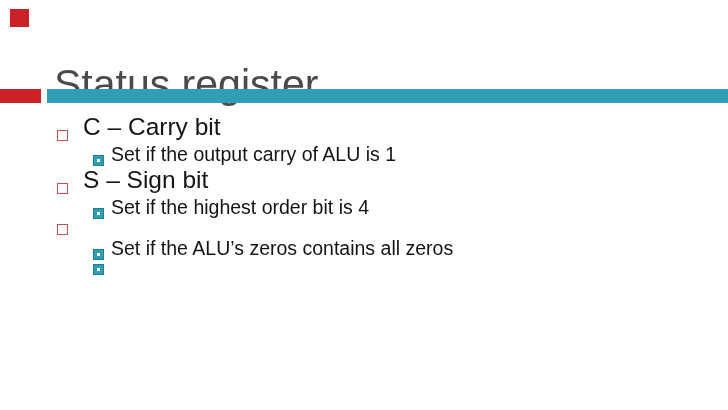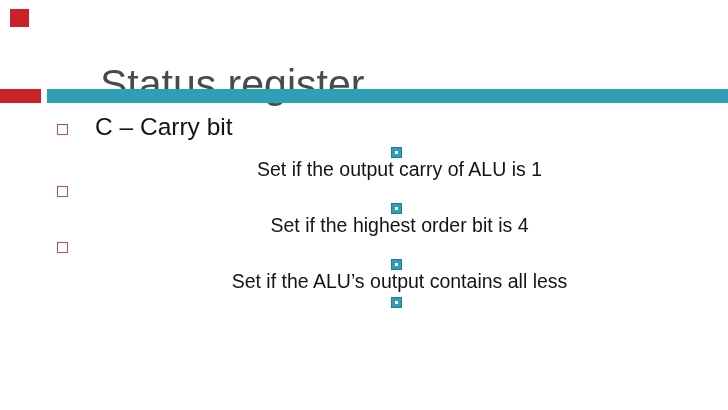--- a/index.html
+++ b/index.html
@@ -18,21 +18,20 @@
     background: var(--accent-red, #cb2129);
   }
   .title {
     position: absolute;
     left: 54px; top: 33px;
     font-size: 41px;
     line-height: 48px;
     font-weight: 400;
     color: var(--title-gray, #4a4a4a);
     white-space: nowrap;
-    margin-left: 46px;
   }
   .divider-red {
     position: absolute;
     left: 0; top: 89px;
     width: 41px; height: 14px;
     background: var(--accent-red, #cb2129);
   }
   .divider-teal {
     position: absolute;
     left: 47px; top: 89px;
@@ -40,41 +39,39 @@
     background: var(--accent-teal, #2f9fb4);
   }
   .content {
     position: absolute;
     left: 56px; top: 113px;
     width: 650px;
     color: var(--body-color, #141414);
   }
   .l1 {
     display: flex;
-    align-items: center;
+    align-items: flex-end;
     font-size: 24.5px;
     line-height: 28px;
     margin: 0 0 2px 0;
-    gap: 12px;
   }
   .l1-bullet {
     flex: none;
     width: 9px; height: 9px;
     border: 1.6px solid var(--bullet-outline, #c0504d);
     background: #ffffff;
     margin: 5px 15px 0 1px;
   }
   .l1-text { white-space: pre-wrap; }
   .l2 {
     display: flex;
-    align-items: center;
+    align-items: flex-end;
     font-size: 19.5px;
     line-height: 23px;
     margin: 0 0 0 37px;
-    flex-direction: column;
   }
   .l2-bullet {
     flex: none;
     position: relative;
     width: 9px; height: 9px;
     background: var(--accent-teal, #2e9db4);
     border: 1px solid #1f7f96;
     margin: 4px 7px 0 0;
   }
   .l2-bullet::after {
@@ -104,32 +101,33 @@
       <span class="l1-bullet"></span>
       <span class="l1-text">C – Carry bit</span>
     </div>
     <div class="l2">
       <span class="l2-bullet"></span>
       <span class="l2-text">Set if the output carry of ALU is 1</span>
     </div>
 
     <div class="l1">
       <span class="l1-bullet"></span>
+      <span class="l1-text">S – Sign bit</span>
     </div>
     <div class="l2">
       <span class="l2-bullet"></span>
       <span class="l2-text">Set if the highest order bit is 4</span>
     </div>
 
     <div class="l1">
       <span class="l1-bullet"></span>
     </div>
     <div class="l2">
       <span class="l2-bullet"></span>
-      <span class="l2-text">Set if the ALU’s output contains all less</span>
+      <span class="l2-text">Set if the ALU’s zeros contains all zeros</span>
     </div>
 
     <div class="l2">
       <span class="l2-bullet"></span>
     </div>
 
   </div>
 </div>
 
 </body></html>

